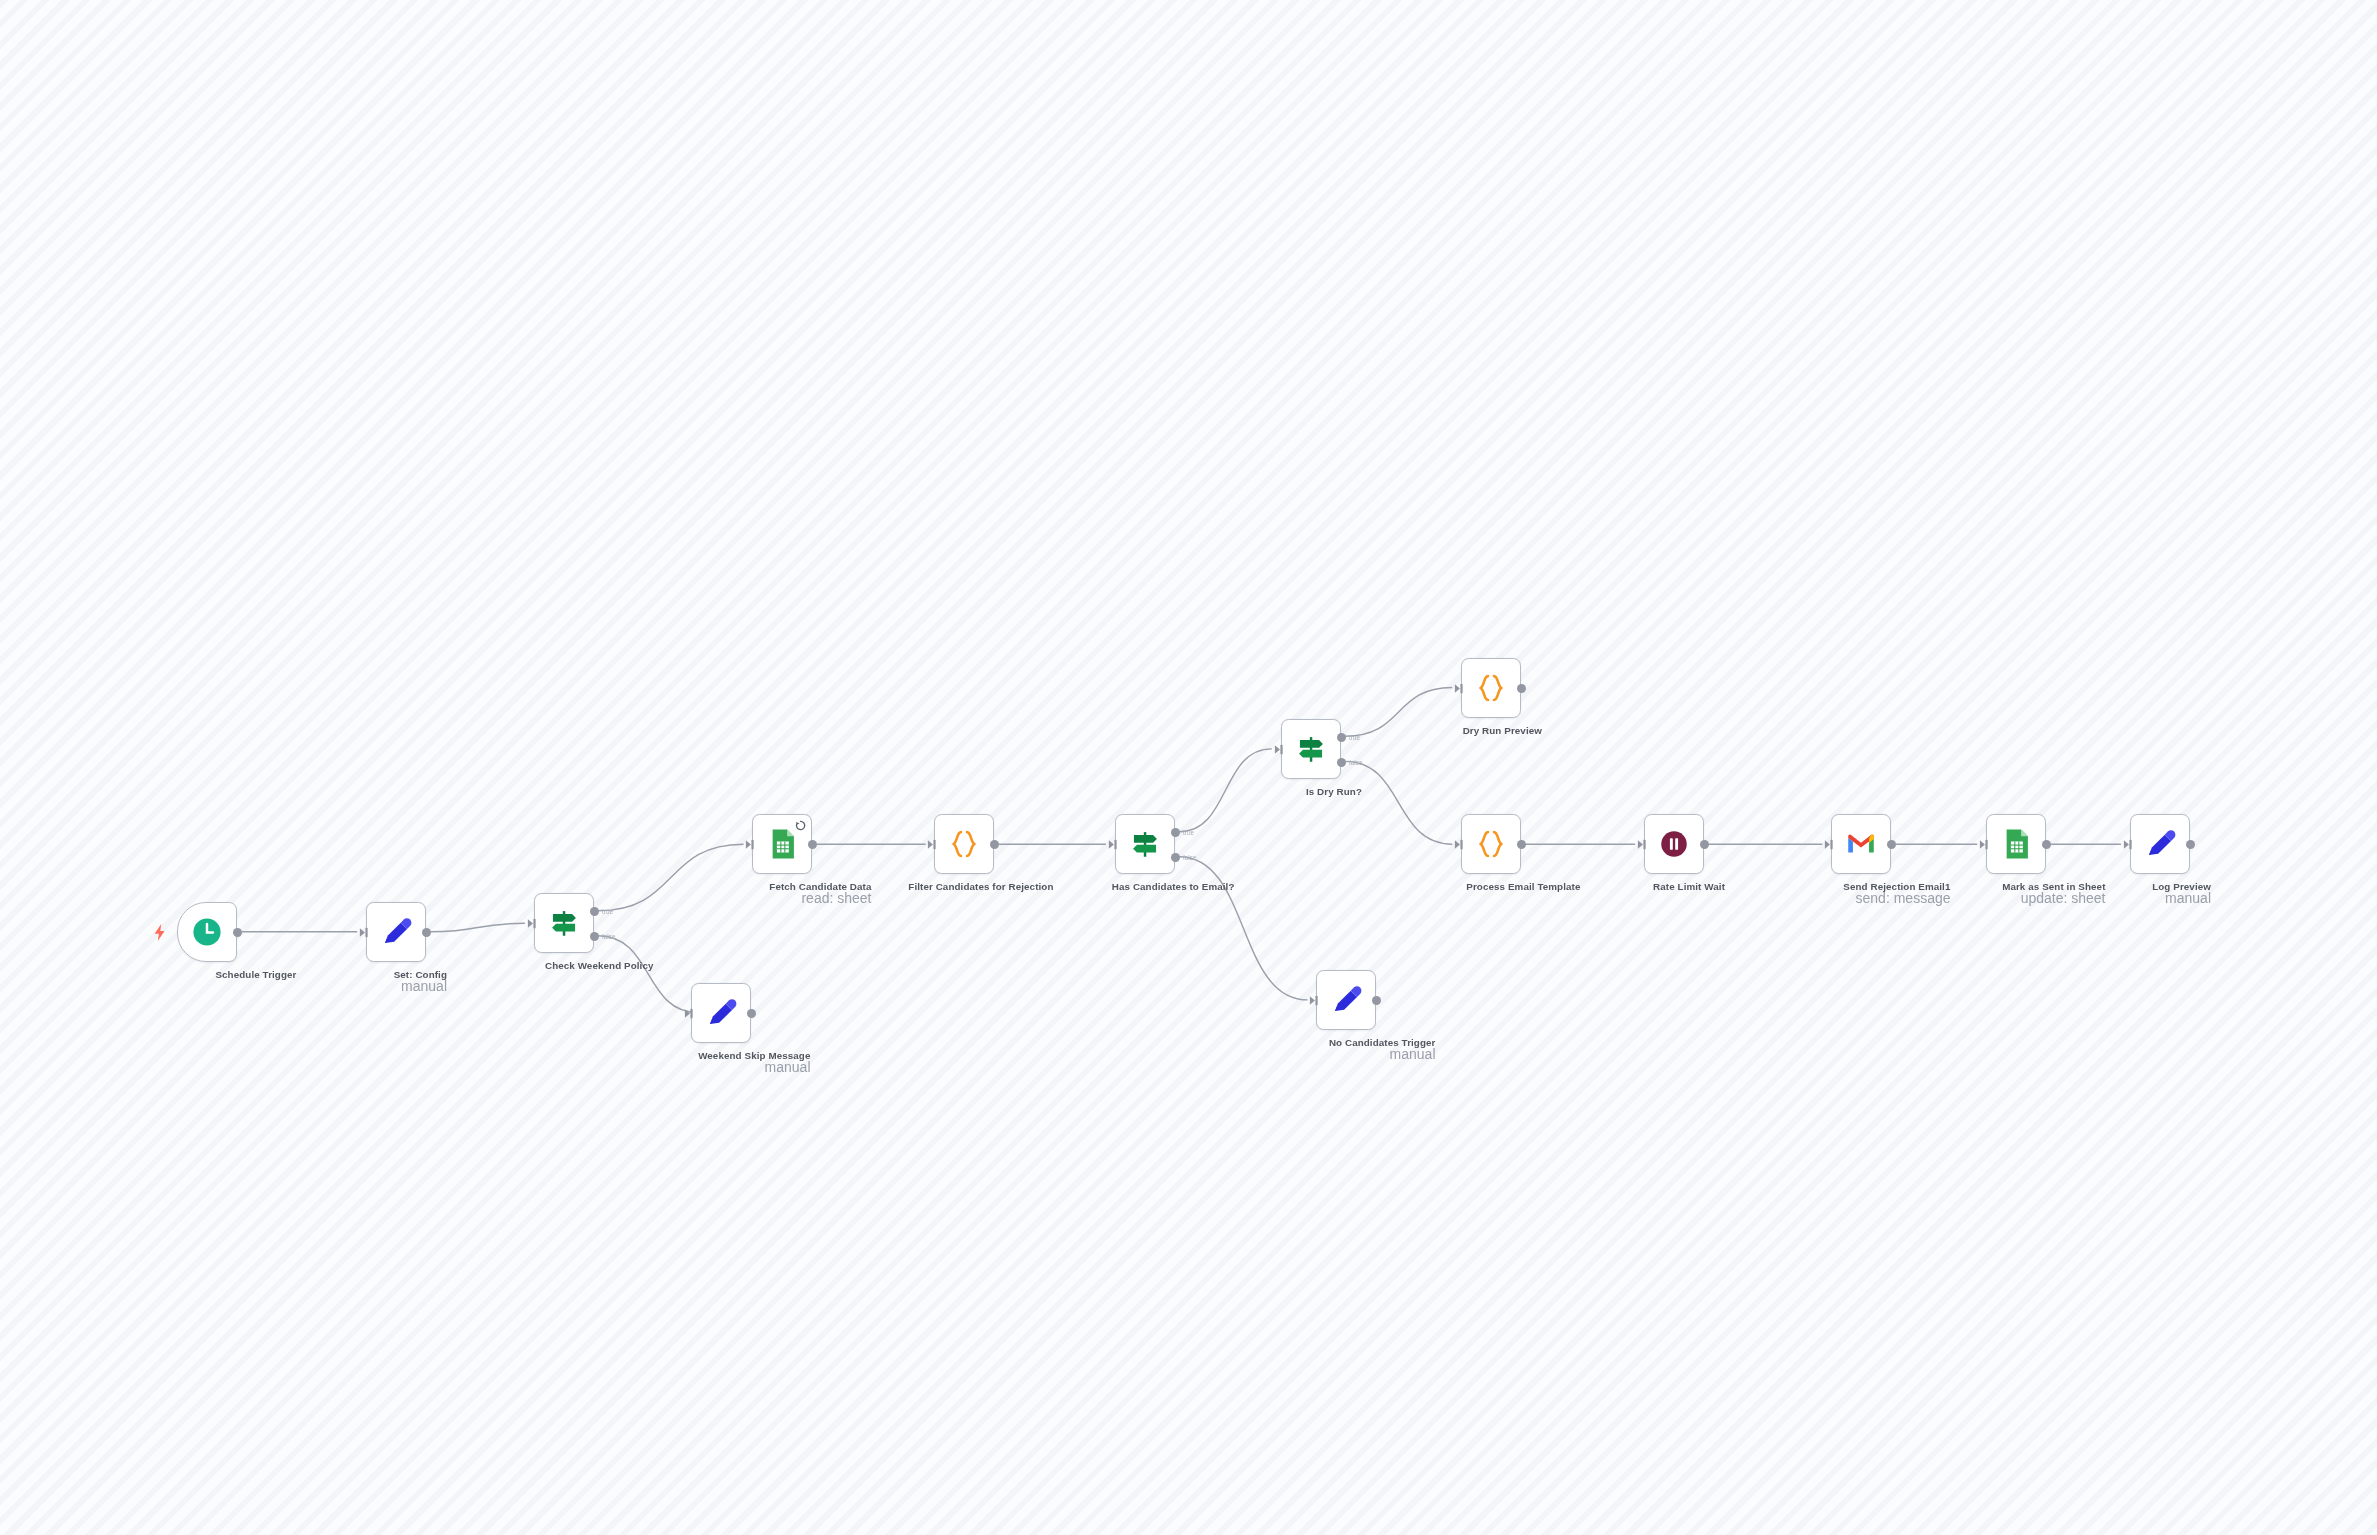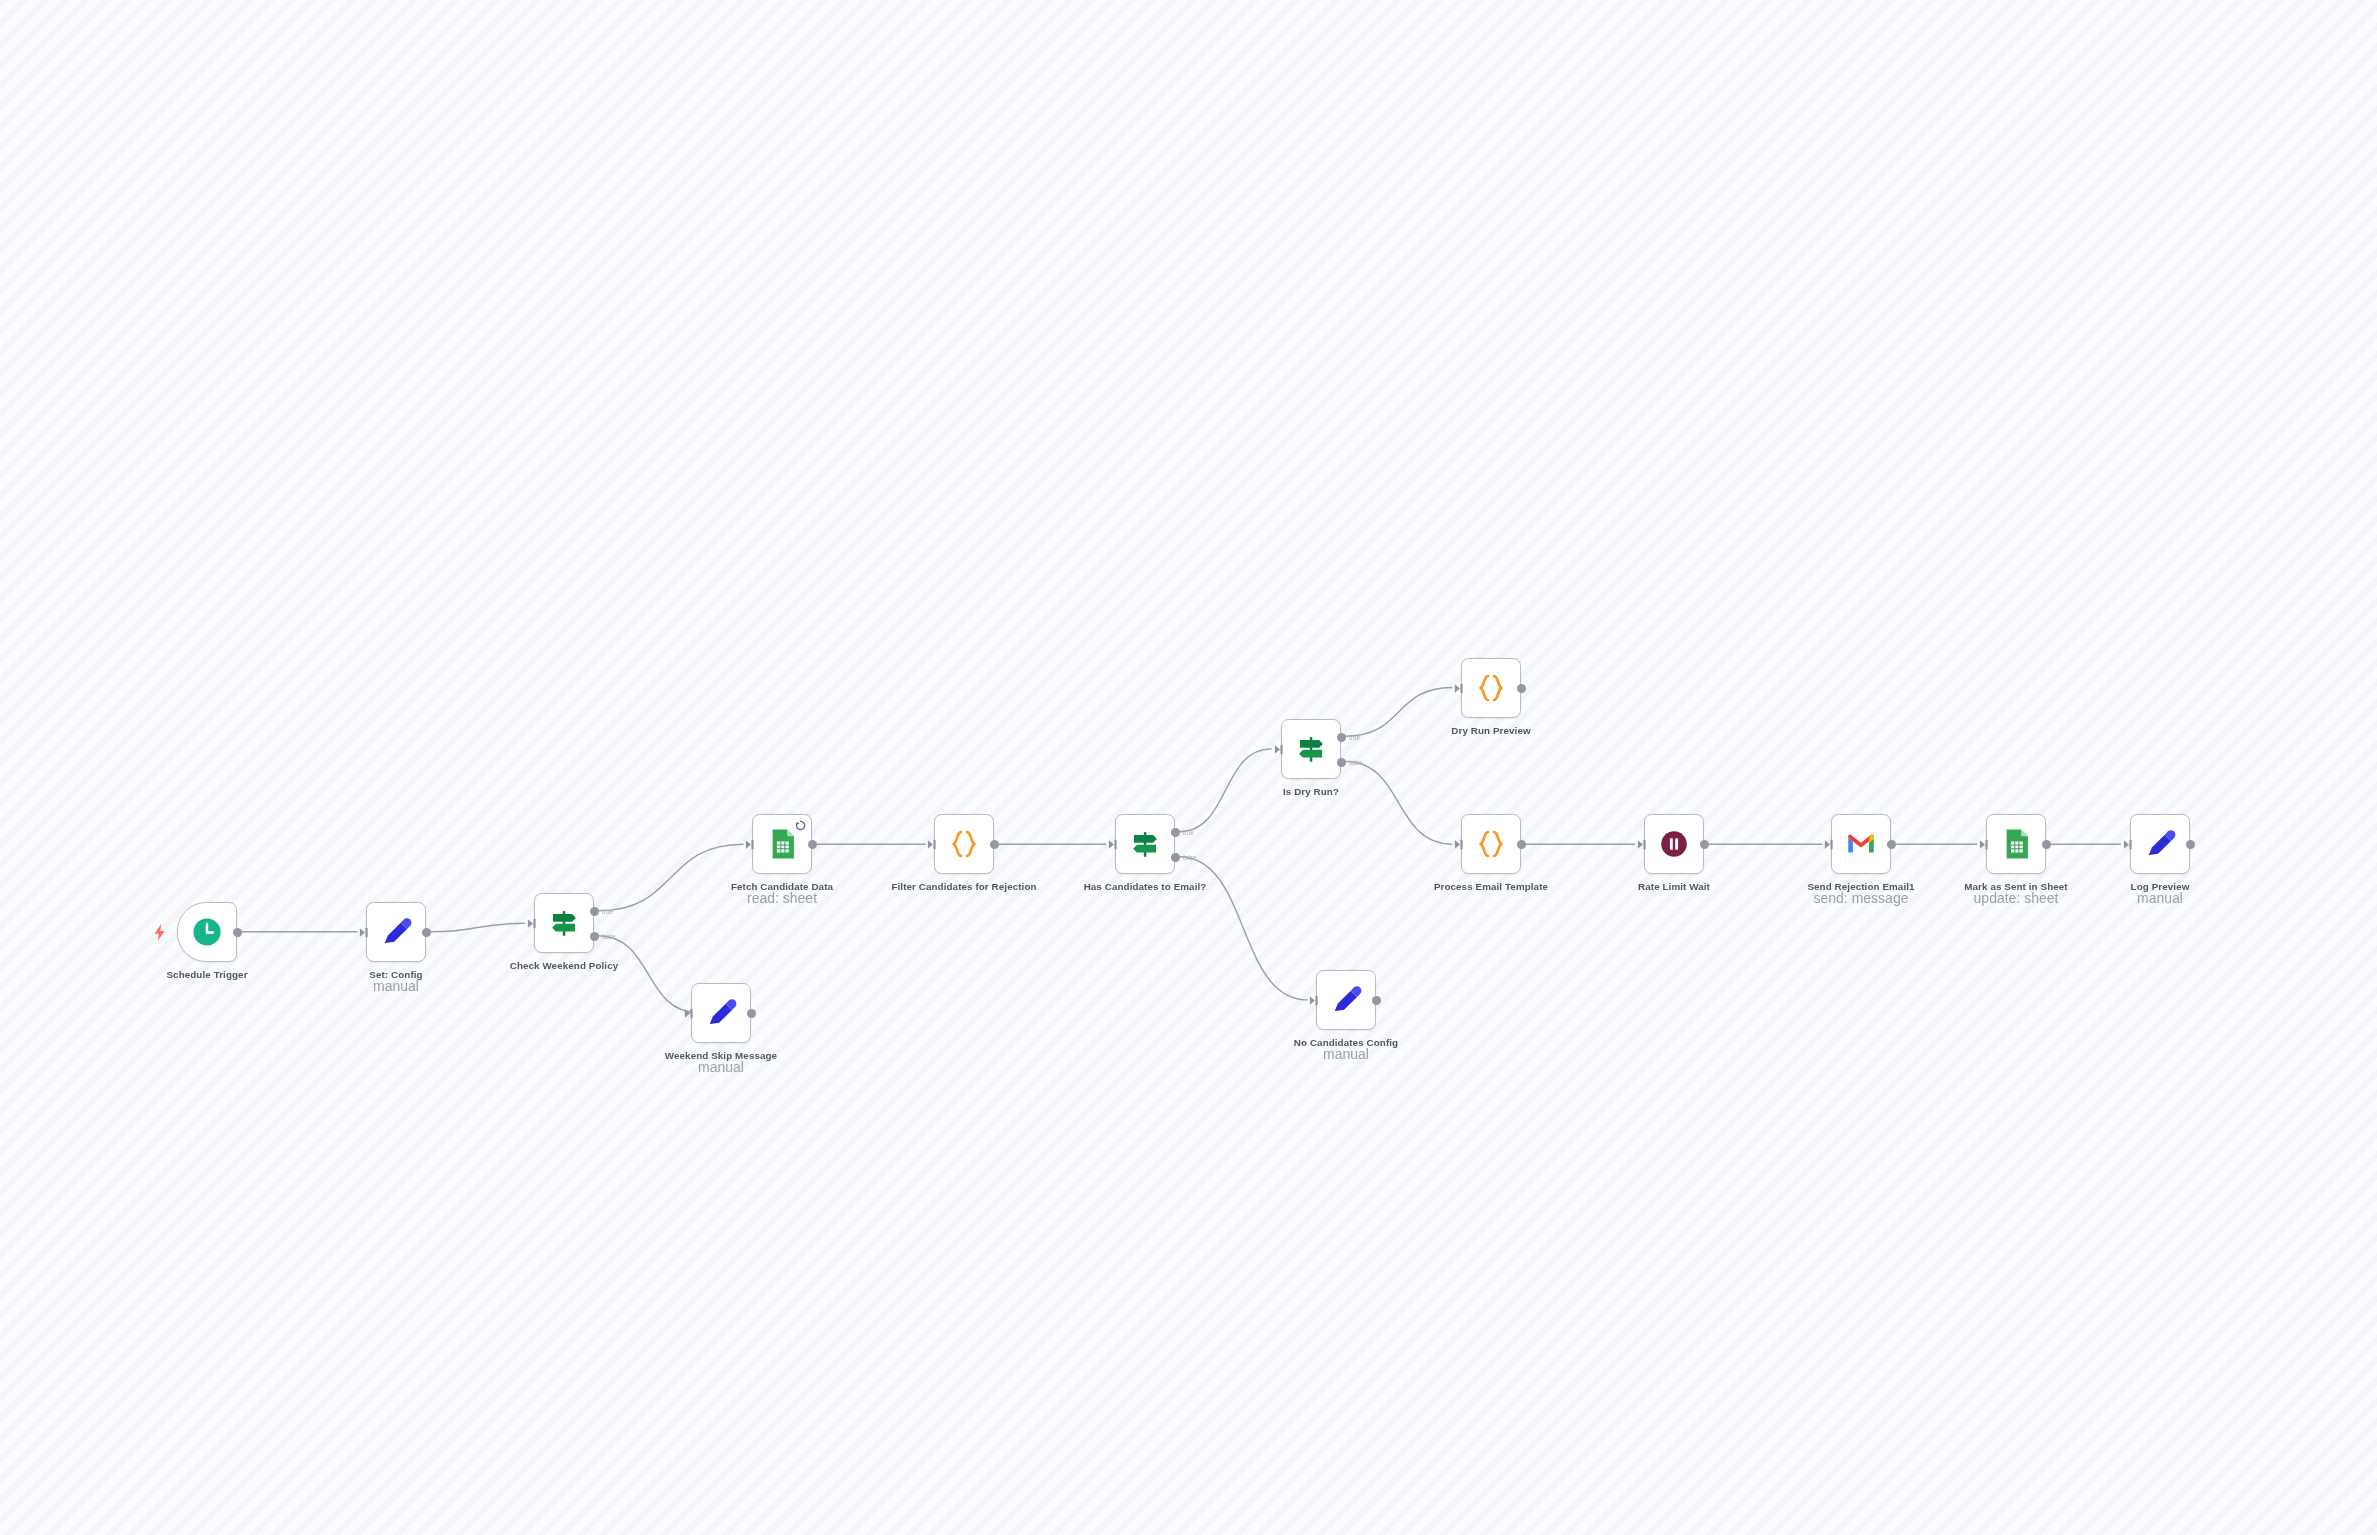--- a/index.html
+++ b/index.html
@@ -35,21 +35,21 @@
   }
   .node.trigger {
     border-radius: 29px 7.7px 7.7px 29px;
   }
   .node .glyph { width: 34px; height: 34px; display:block; }
 
   
   .caption {
     position: absolute;
     width: 179px;
-    text-align: center;
+    text-align: right;
     left: 50%;
     transform: translateX(-50%);
     top: 66px;
     pointer-events: none;
   }
   .caption .nm {
     display: block;
     font-size: 9.8px;
     font-weight: bold;
     line-height: 11.5px;
@@ -262,21 +262,21 @@
   </svg>
         <div class="out-dot" style="left: 55px; top: 25px;"></div>
       </div>
       <div class="node" style="left: 1316px; top: 970px;">
         <svg class="glyph" viewBox="0 0 40 40">
         <path d="M7 33 L10.4 24.2 L25.6 9 L33 16.4 L17.8 31.6 Z" fill="#2b2bdb"></path>
         <path d="M25.6 9 L29.2 5.4 A4 4 0 0 1 36.6 12.8 L33 16.4 Z" fill="#4b4bf0"></path>
         <path d="M7 33 L9.1 28 L12 30.9 Z" fill="#2b2bdb"></path>
       </svg>
         <div class="caption">
-          <span class="nm">No Candidates Config</span>
+          <span class="nm">No Candidates Trigger</span>
           <span class="sub">manual</span>
         </div>
         <svg class="in-arrow" viewBox="0 0 13 13" style="position: absolute; left: -7.7px; top: 24px;">
     <path d="M1 1.5 L7 6.5 L1 11.5 Z" fill="#8f949e"></path>
     <rect x="7.6" y="0.8" width="2.6" height="11.4" rx="1" fill="#8f949e"></rect>
   </svg>
         <div class="out-dot" style="left: 55px; top: 25px;"></div>
       </div>
       <div class="node" style="left: 1461px; top: 814px;">
         <svg class="glyph" viewBox="0 0 40 40">

